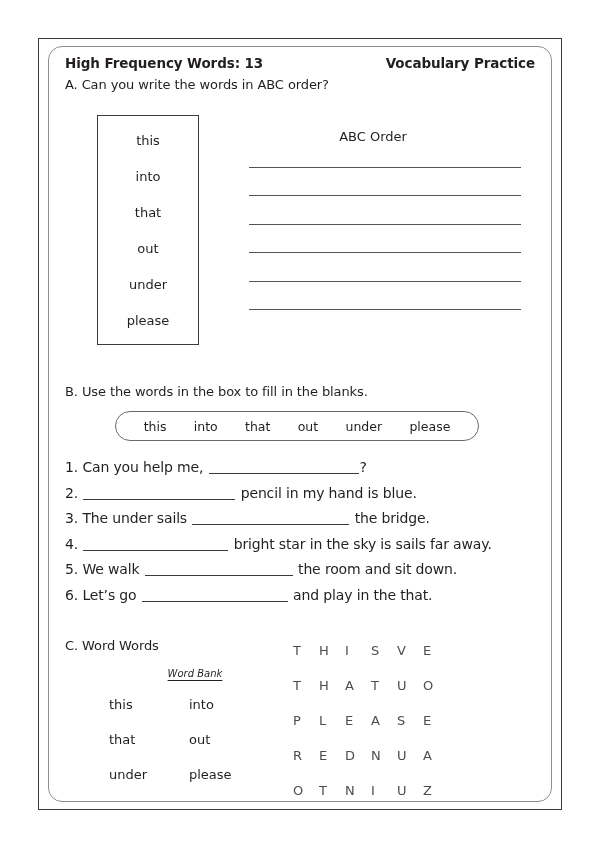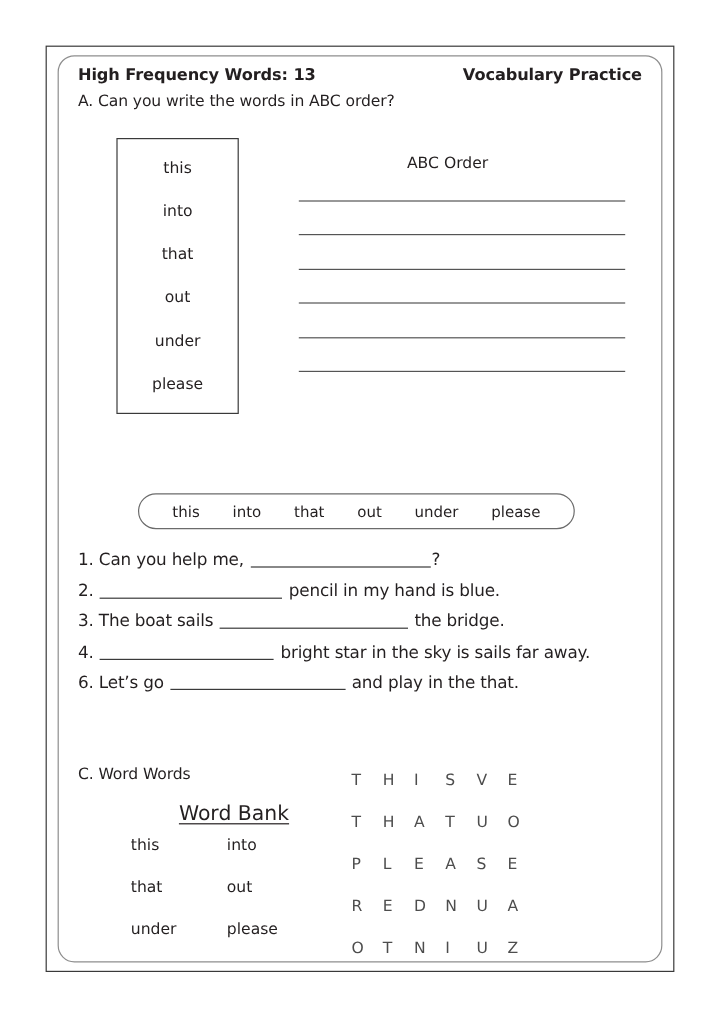--- a/index.html
+++ b/index.html
@@ -170,23 +170,24 @@
 
   
   #sectionC-prompt { left: 16px; top: 591px; }
 
   .word-bank-title {
     position: absolute;
     left: 66px;
     top: 621px;
     width: 160px;
     text-align: center;
-    font-size: 17px;
+    font-size: 10px;
     text-decoration: underline;
     text-underline-offset: 3px;
+    font-style: italic;
   }
 
   .wb-grid {
     position: absolute;
     left: 60px;
     top: 650px;
     width: 180px;
   }
   .wb-row {
     display: flex;
@@ -244,20 +245,21 @@
 
     <div class="abc-lines">
       <div class="abc-line"></div>
       <div class="abc-line"></div>
       <div class="abc-line"></div>
       <div class="abc-line"></div>
       <div class="abc-line"></div>
       <div class="abc-line"></div>
     </div>
 
+    <div class="prompt" id="sectionB-prompt">B. Use the words in the box to fill in the blanks.</div>
 
     <div class="word-bank-pill">
       <span>this</span>
       <span>into</span>
       <span>that</span>
       <span>out</span>
       <span>under</span>
       <span>please</span>
     </div>
 
@@ -267,28 +269,34 @@
         <span>Can you help me,</span>
         <span class="blank b-165"></span><span>?</span>
       </div>
       <div class="sentence">
         <span>2.</span>
         <span class="blank b-155"></span>
         <span>pencil in my hand is blue.</span>
       </div>
       <div class="sentence">
         <span>3.</span>
-        <span>The boat sails</span>
+        <span>The under sails</span>
         <span class="blank b-170"></span>
         <span>the bridge.</span>
       </div>
       <div class="sentence">
         <span>4.</span>
         <span class="blank b-145"></span>
         <span>bright star in the sky is sails far away.</span>
+      </div>
+      <div class="sentence">
+        <span>5.</span>
+        <span>We walk</span>
+        <span class="blank b-150"></span>
+        <span>the room and sit down.</span>
       </div>
       <div class="sentence">
         <span>6.</span>
         <span>Let’s go</span>
         <span class="blank b-148"></span>
         <span>and play in the that.</span>
       </div>
     </div>
 
     <div class="prompt" id="sectionC-prompt">C. Word Words</div>

